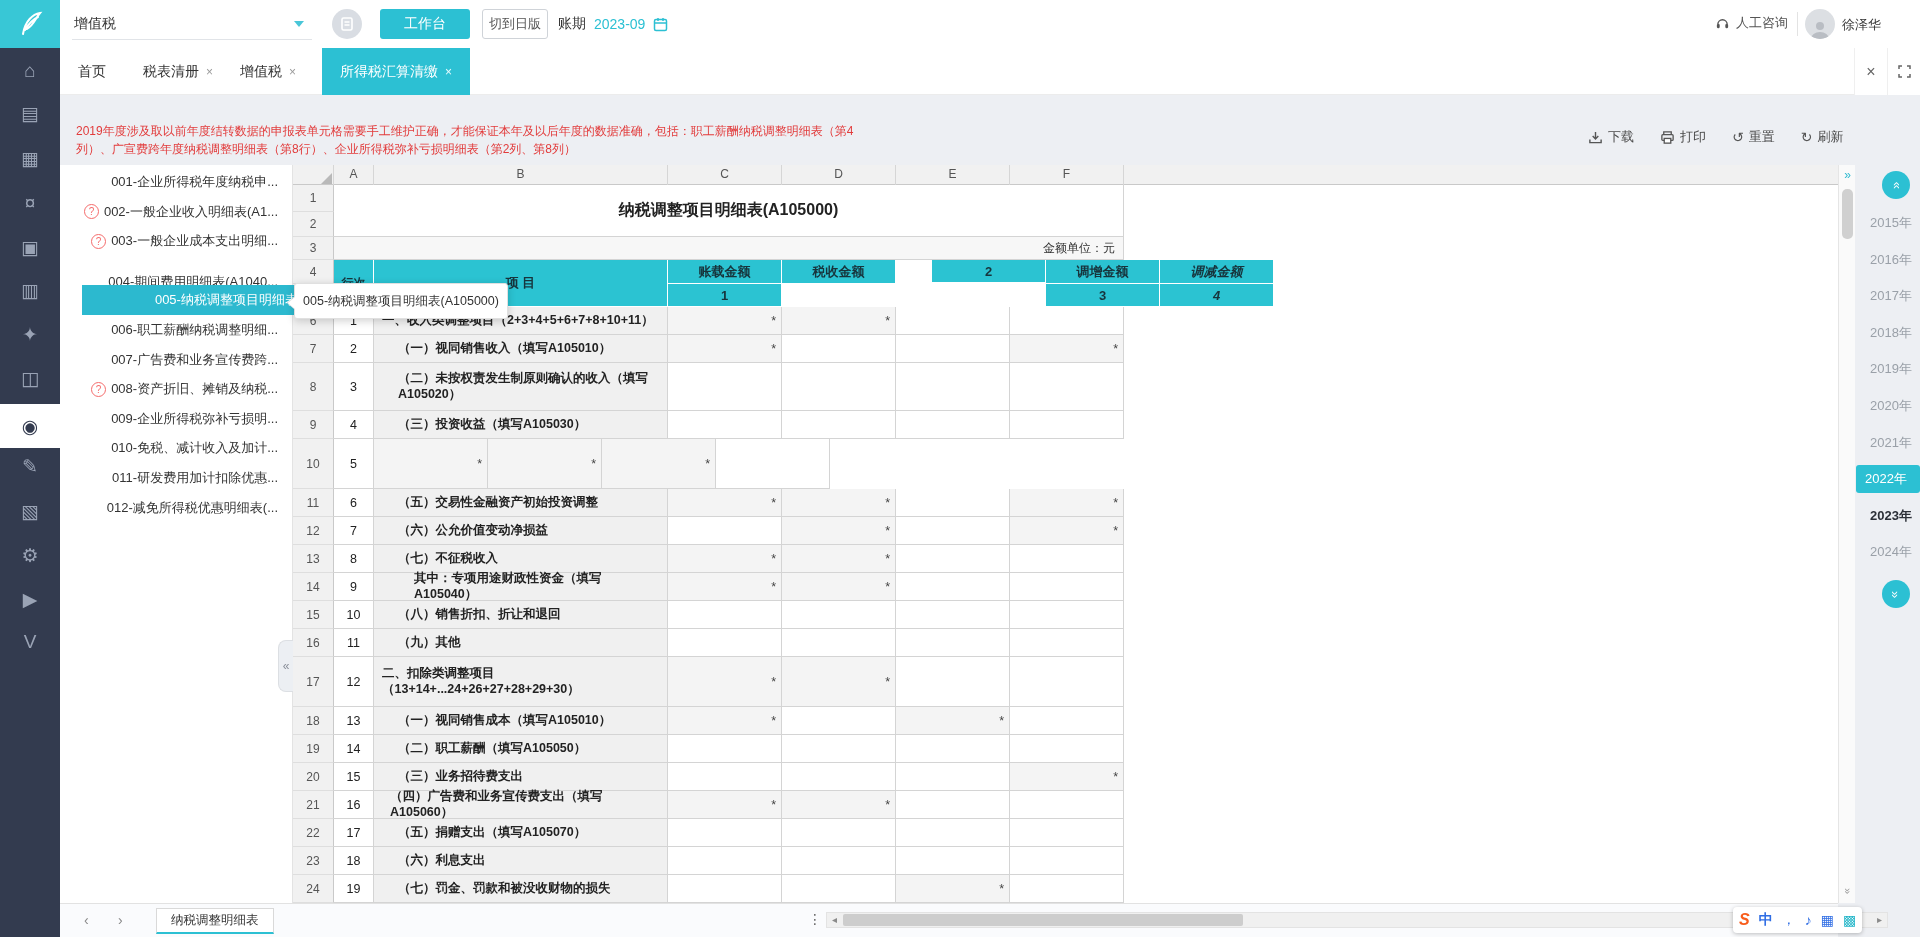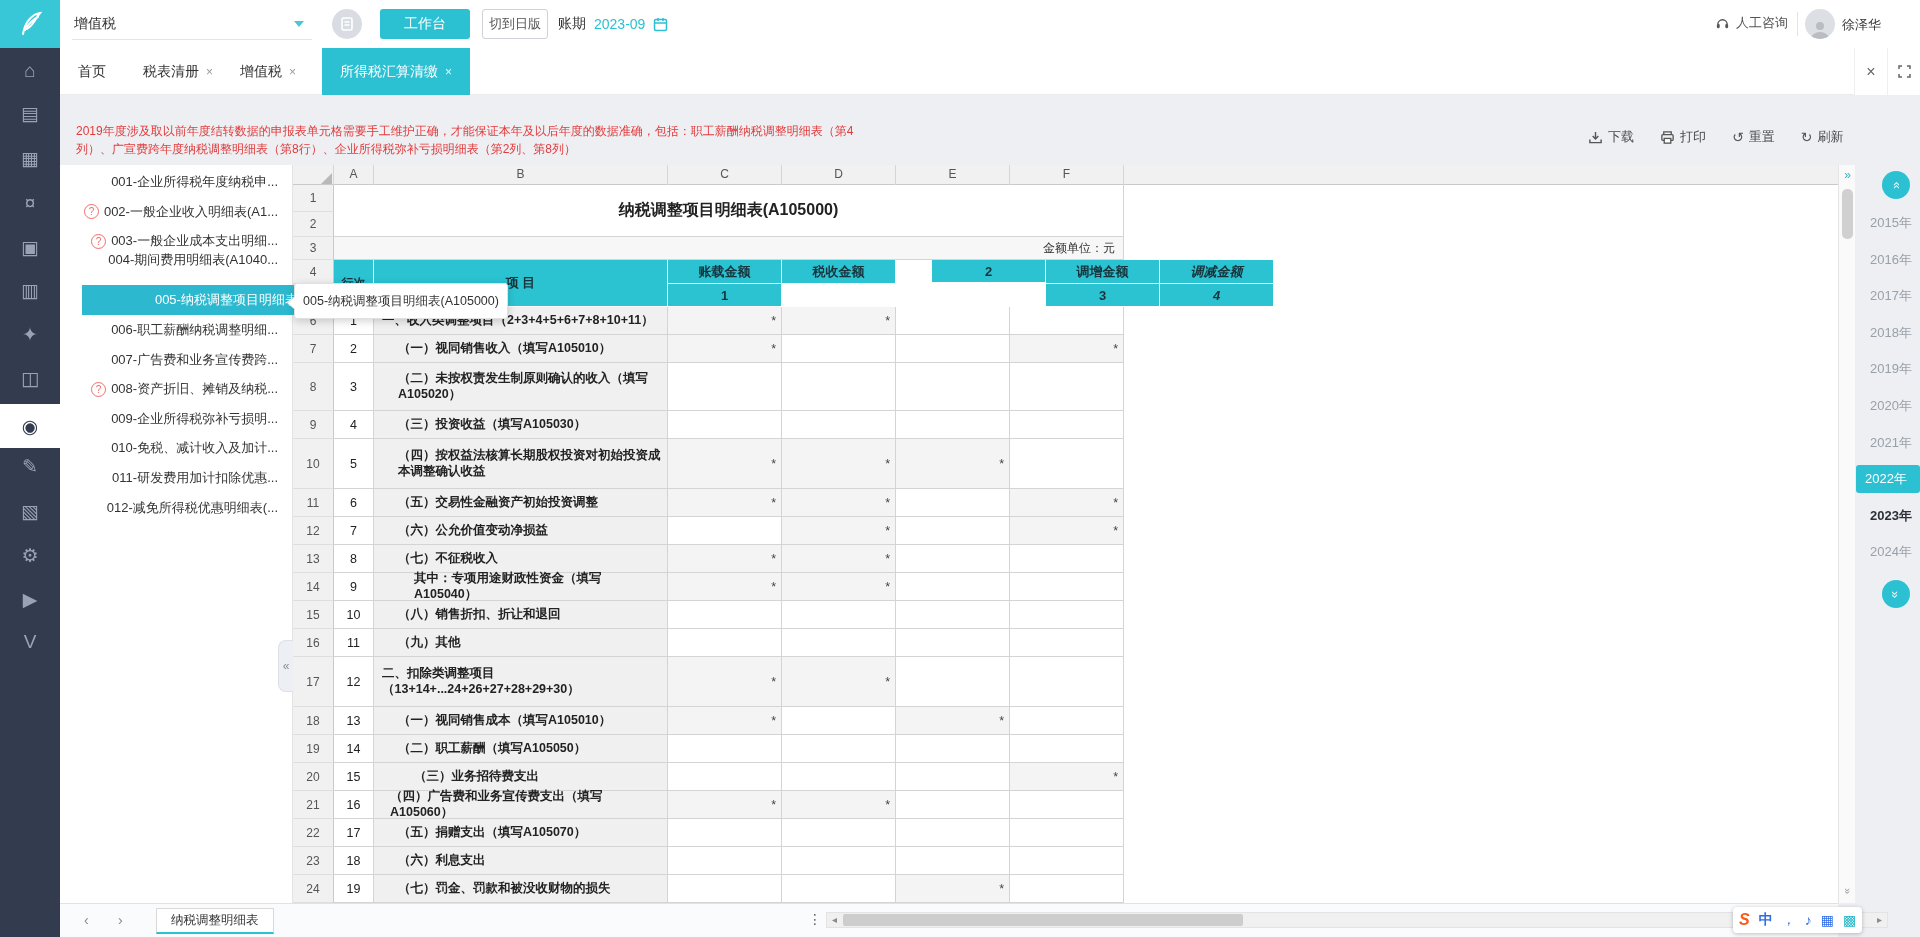--- a/index.html
+++ b/index.html
@@ -263,21 +263,21 @@
       <div>001-企业所得税年度纳税申...</div>
     </div>
     <div class="file-item" style="top: 31.6px;">
       <div class="qmark">?</div>
       <div>002-一般企业收入明细表(A1...</div>
     </div>
     <div class="file-item" style="top: 61.2px;">
       <div class="qmark">?</div>
       <div>003-一般企业成本支出明细...</div>
     </div>
-    <div class="file-item" style="top: 80px;">
+    <div class="file-item" style="top: 102px;">
       <div>004-期间费用明细表(A1040...</div>
     </div>
     <div class="file-item sel" style="top: 120.4px;">
       <div>005-纳税调整项目明细表(A1...</div>
     </div>
     <div class="file-item" style="top: 150px;">
       <div>006-职工薪酬纳税调整明细...</div>
     </div>
     <div class="file-item" style="top: 179.6px;">
       <div>007-广告费和业务宣传费跨...</div>
@@ -385,21 +385,20 @@
         <div class="cell center" style="width: 40px;">4</div>
         <div class="cell item" style="width: 294px; padding-left: 24px; padding-right: 4px;">（三）投资收益（填写A105030）</div>
         <div class="cell amount" style="width: 114px;"></div>
         <div class="cell amount" style="width: 114px;"></div>
         <div class="cell amount" style="width: 114px;"></div>
         <div class="cell amount" style="width: 114px;"></div>
       </div>
       <div class="trow" style="height: 50px;">
         <div class="gut" style="height: 50px;">10</div>
         <div class="cell center" style="width: 40px;">5</div>
-        <div class="cell item" style="width: 294px; padding-left: 24px; padding-right: 4px;">（四）按权益法核算长期股权投资对初始投资成本调整确认收益</div>
         <div class="cell amount shaded" style="width: 114px;">*</div>
         <div class="cell amount shaded" style="width: 114px;">*</div>
         <div class="cell amount shaded" style="width: 114px;">*</div>
         <div class="cell amount" style="width: 114px;"></div>
       </div>
       <div class="trow" style="height: 28px;">
         <div class="gut" style="height: 28px;">11</div>
         <div class="cell center" style="width: 40px;">6</div>
         <div class="cell item" style="width: 294px; padding-left: 24px; padding-right: 4px;">（五）交易性金融资产初始投资调整</div>
         <div class="cell amount shaded" style="width: 114px;">*</div>
@@ -475,21 +474,21 @@
         <div class="cell center" style="width: 40px;">14</div>
         <div class="cell item" style="width: 294px; padding-left: 24px; padding-right: 4px;">（二）职工薪酬（填写A105050）</div>
         <div class="cell amount" style="width: 114px;"></div>
         <div class="cell amount" style="width: 114px;"></div>
         <div class="cell amount" style="width: 114px;"></div>
         <div class="cell amount" style="width: 114px;"></div>
       </div>
       <div class="trow" style="height: 28px;">
         <div class="gut" style="height: 28px;">20</div>
         <div class="cell center" style="width: 40px;">15</div>
-        <div class="cell item" style="width: 294px; padding-left: 40px; padding-right: 4px;">（三）业务招待费支出</div>
+        <div class="cell item" style="width: 294px; padding-left: 24px; padding-right: 4px;">（三）业务招待费支出</div>
         <div class="cell amount" style="width: 114px;"></div>
         <div class="cell amount" style="width: 114px;"></div>
         <div class="cell amount" style="width: 114px;"></div>
         <div class="cell amount shaded" style="width: 114px;">*</div>
       </div>
       <div class="trow" style="height: 28px;">
         <div class="gut" style="height: 28px;">21</div>
         <div class="cell center" style="width: 40px;">16</div>
         <div class="cell item" style="width: 294px; padding-left: 16px; padding-right: 4px;">（四）广告费和业务宣传费支出（填写A105060）</div>
         <div class="cell amount shaded" style="width: 114px;">*</div>

